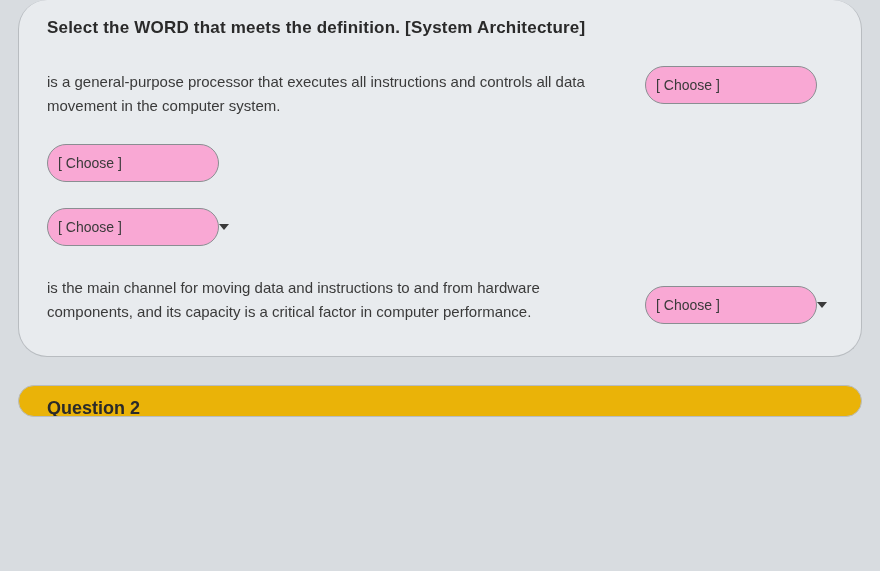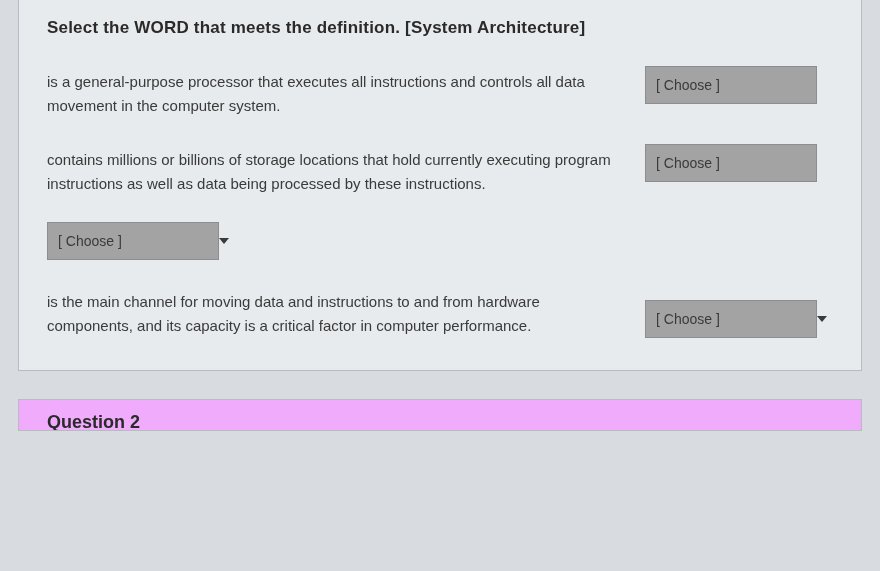--- a/index.html
+++ b/index.html
@@ -1,18 +1,19 @@
 <!DOCTYPE html>
 <html><head>
   <meta charset="utf-8">
   <style>
     * {
       box-sizing: border-box;
       margin: 0;
       padding: 0;
+      border-radius: 29px;
     }
     body {
       font-family: 'Helvetica Neue', Arial, sans-serif;
       background: #d8dce0;
       width: 880px;
       height: 571px;
       overflow: hidden;
       position: relative;
     }
     .page-wrapper {
@@ -46,21 +47,21 @@
       flex: 1;
       font-size: 15px;
       color: #3a3a3a;
       line-height: 1.6;
       padding-top: 4px;
       padding-right: 6px;
     }
     .choose-select {
       width: 172px;
       height: 38px;
-      background: #a3a3a3;
+      background: #f9a8d4;
       border: 1px solid #8a8e92;
       font-size: 14px;
       color: #3a3a3a;
       padding: 0 10px;
       cursor: pointer;
       appearance: none;
       -webkit-appearance: none;
       position: relative;
       flex-shrink: 0;
     }
@@ -75,21 +76,21 @@
       right: 10px;
       top: 16px;
       width: 0;
       height: 0;
       border-left: 5px solid transparent;
       border-right: 5px solid transparent;
       border-top: 6px solid #3a3a3a;
       pointer-events: none;
     }
     .next-question {
-      background: #f0abfc;
+      background: #eab308;
       border: 1px solid #b8bcc0;
       padding: 12px 24px 0 28px;
       font-size: 18px;
       font-weight: 600;
       color: #2a2a2a;
       height: 32px;
       overflow: hidden;
     }
   </style>
 </head>
@@ -102,21 +103,20 @@
     <div class="qrow">
       <div class="definition">is a general-purpose processor that executes all instructions and controls all data movement in the computer system.</div>
       <div class="select-wrap">
         <select class="choose-select">
           <option>[ Choose ]</option>
         </select>
       </div>
     </div>
 
     <div class="qrow">
-      <div class="definition">contains millions or billions of storage locations that hold currently executing program instructions as well as data being processed by these instructions.</div>
       <div class="select-wrap">
         <select class="choose-select">
           <option>[ Choose ]</option>
         </select>
       </div>
     </div>
 
     <div class="qrow">
       <div class="select-wrap with-arrow">
         <select class="choose-select">

